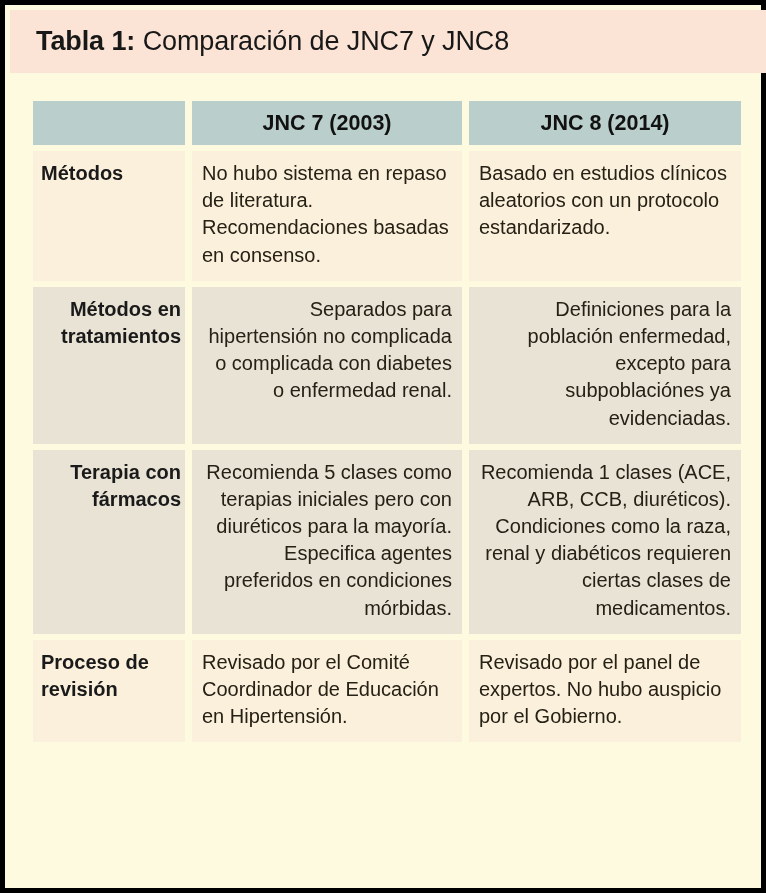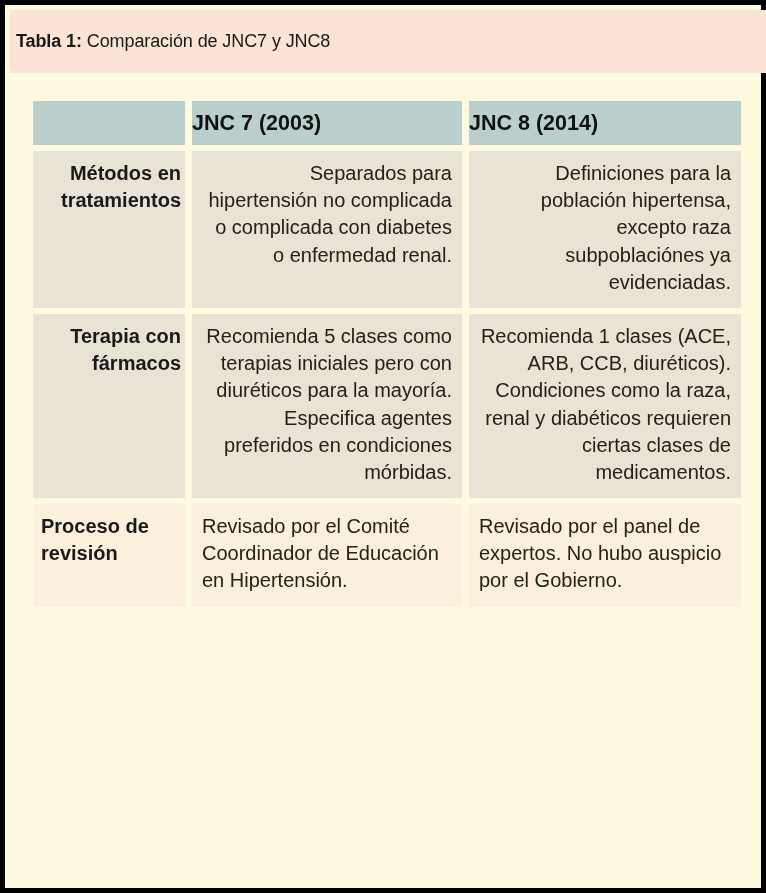--- a/index.html
+++ b/index.html
@@ -30,22 +30,22 @@
     left: 5px;
     top: 5px;
     width: 756px;
     height: 63px;
     background: #FBE4D5;
     box-sizing: border-box;
     display: flex;
     align-items: center;
   }
   .caption-text {
-    padding-left: 6px;
-    font-size: 18px;
+    padding-left: 26px;
+    font-size: 27px;
     color: #181818;
     letter-spacing: -0.1px;
     white-space: nowrap;
     font-family: "Liberation Sans", sans-serif;
   }
   .caption-text b {
     font-weight: bold;
   }
 
   .table-wrap {
@@ -68,21 +68,21 @@
   col.c-jnc8  { width: 272px; }
 
   thead th {
     background: #BACFCB;
     height: 44px;
     padding: 0;
     margin: 0;
     font-size: 21.5px;
     font-weight: bold;
     color: #111111;
-    text-align: left;
+    text-align: center;
     vertical-align: middle;
     font-family: "Liberation Sans", sans-serif;
   }
   thead th.blank-head { background: #BACFCB; }
 
   tbody td {
     padding: 9px 10px 12px 10px;
     vertical-align: top;
     font-size: 20px;
     line-height: 1.36;
@@ -116,24 +116,29 @@
         <col class="c-jnc8">
       </colgroup>
       <thead>
         <tr>
           <th class="blank-head"></th>
           <th>JNC 7 (2003)</th>
           <th>JNC 8 (2014)</th>
         </tr>
       </thead>
       <tbody>
+        <tr class="tone-a">
+          <td class="rowlabel">Métodos</td>
+          <td>No hubo sistema en repaso de literatura. Recomendaciones basadas en consenso.</td>
+          <td>Basado en estudios clínicos aleatorios con un protocolo estandarizado.</td>
+        </tr>
         <tr class="tone-b">
           <td class="rowlabel">Métodos en tratamientos</td>
           <td>Separados para hipertensión no complicada o complicada con diabetes o enfermedad renal.</td>
-          <td>Definiciones para la población hipertensa, excepto raza subpoblaciónes ya evidenciadas.</td>
+          <td>Definiciones para la población enfermedad, excepto para subpoblaciónes ya evidenciadas.</td>
         </tr>
         <tr class="tone-b">
           <td class="rowlabel">Terapia con fármacos</td>
           <td>Recomienda 5 clases como terapias iniciales pero con diuréticos para la mayoría. Especifica agentes preferidos en condiciones mórbidas.</td>
           <td>Recomienda 1 clases (ACE, ARB, CCB, diuréticos). Condiciones como la raza, renal y diabéticos requieren ciertas clases de medicamentos.</td>
         </tr>
         <tr class="tone-a">
           <td class="rowlabel">Proceso de revisión</td>
           <td>Revisado por el Comité Coordinador de Educación en Hipertensión.</td>
           <td>Revisado por el panel de expertos. No hubo auspicio por el Gobierno.</td>

